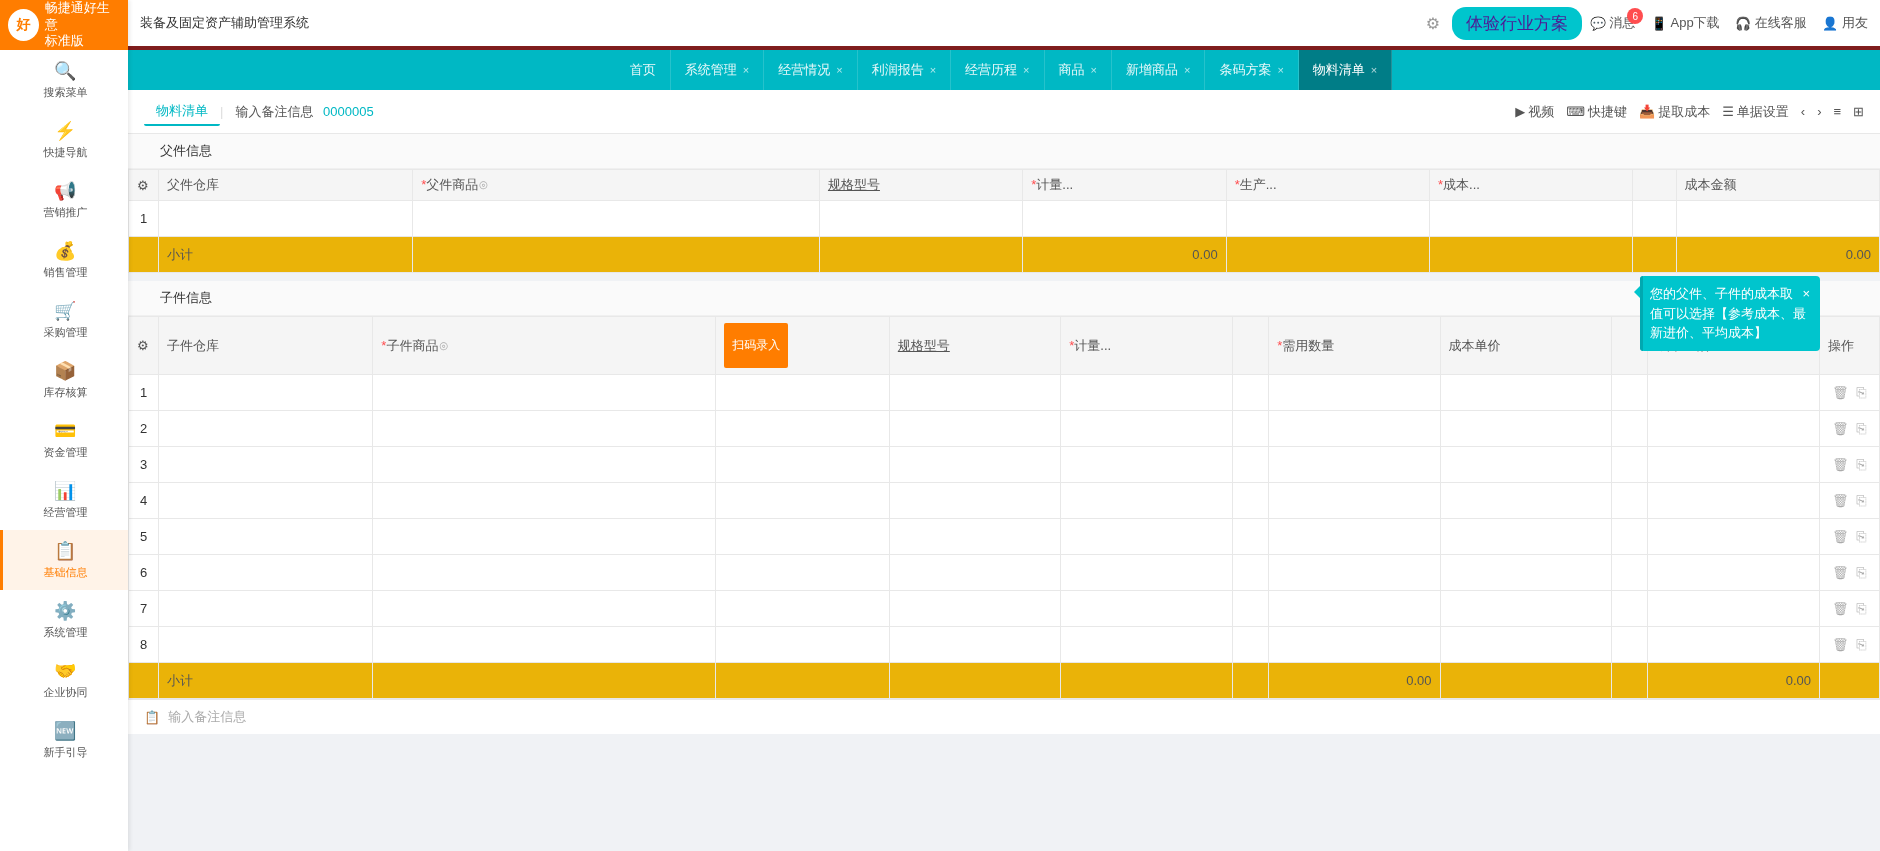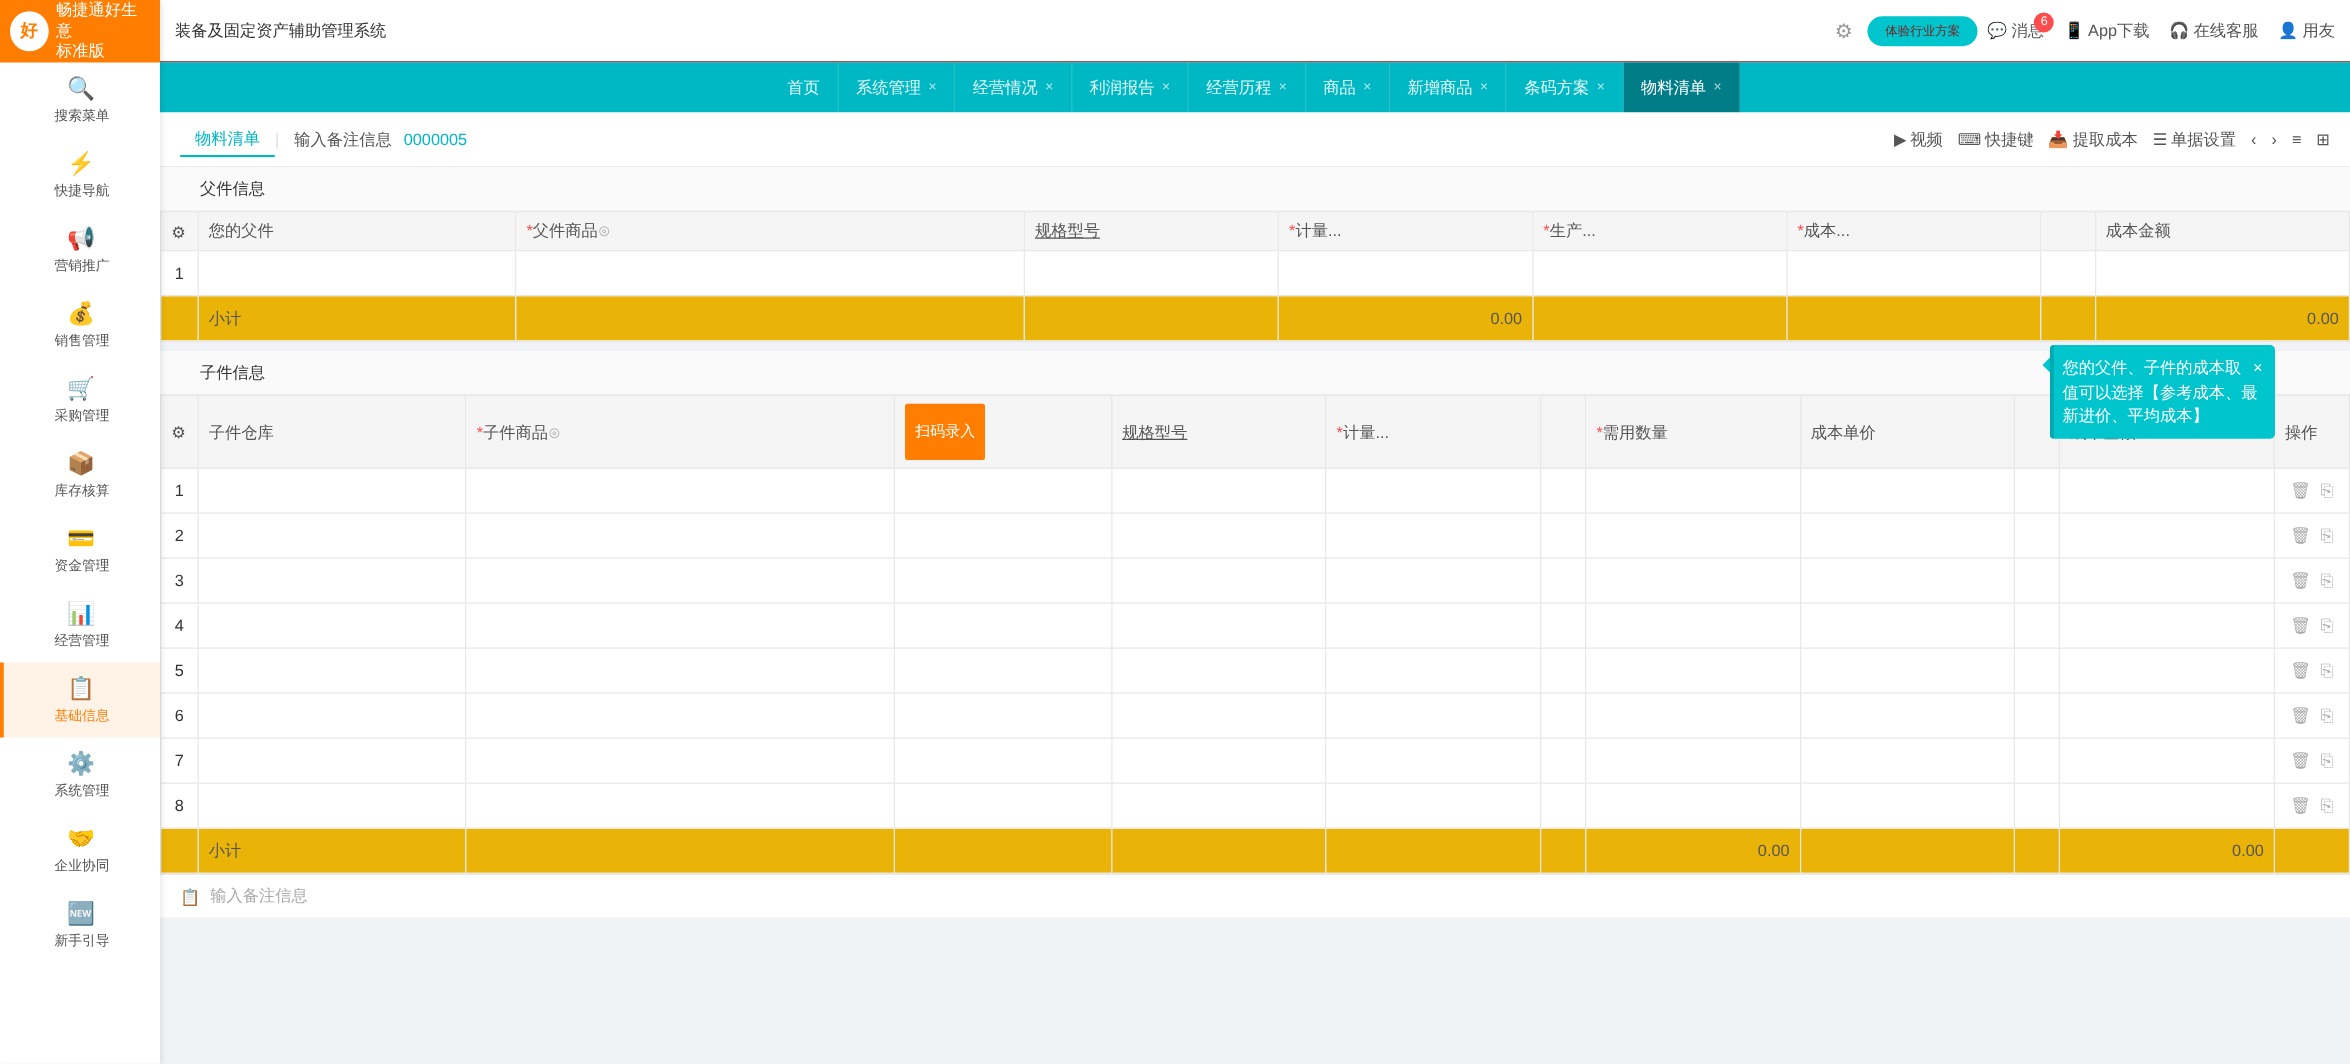--- a/index.html
+++ b/index.html
@@ -54,33 +54,33 @@
     }
 
     
     .topbar {
       height: 50px;
       background: #fff;
       display: flex;
       align-items: center;
       padding: 0 12px;
       gap: 8px;
-      border-bottom: 1px solid #7f1d1d;
+      border-bottom: 4px solid #7f1d1d;
       flex-shrink: 0;
     }
     .topbar-system-name { color: #333; font-size: 13px; flex: 1; }
     .topbar-gear { color: #999; font-size: 16px; margin-right: 4px; cursor: pointer; }
     .topbar-trial-btn {
       background: #00c5cd;
-      color: #7f1d1d;
+      color: #4c1d95;
       border: none;
       padding: 5px 14px;
       border-radius: 14px;
       cursor: pointer;
-      font-size: 10px;
+      font-size: 17px;
     }
     .topbar-right { display: flex; align-items: center; gap: 16px; margin-left: auto; color: #555; }
     .topbar-right-item { display: flex; align-items: center; gap: 3px; cursor: pointer; font-size: 13px; position: relative; }
     .badge {
       position: absolute; top: -6px; right: -8px;
       background: #ff4d4f; color: #fff; border-radius: 50%;
       width: 16px; height: 16px; font-size: 10px;
       display: flex; align-items: center; justify-content: center;
     }
 
@@ -417,21 +417,21 @@
     </div>
 
     <div class="section" style="position:relative;">
       <div class="section-header">
         <span>父件信息</span>
       </div>
       <table class="data-table">
         <thead>
           <tr>
             <th class="col-settings">⚙</th>
-            <th class="col-warehouse">您的父件</th>
+            <th class="col-warehouse">父件仓库</th>
             <th class="col-product"><span class="required">*</span>父件商品<span style="color:#aaa">⊙</span></th>
             <th class="col-spec">规格型号</th>
             <th class="col-unit"><span class="required">*</span>计量...</th>
             <th class="col-prod"><span class="required">*</span>生产...</th>
             <th class="col-cost"><span class="required">*</span>成本...</th>
             <th></th>
             <th class="col-cost-amt amount-right">成本金额</th>
           </tr>
         </thead>
         <tbody>

